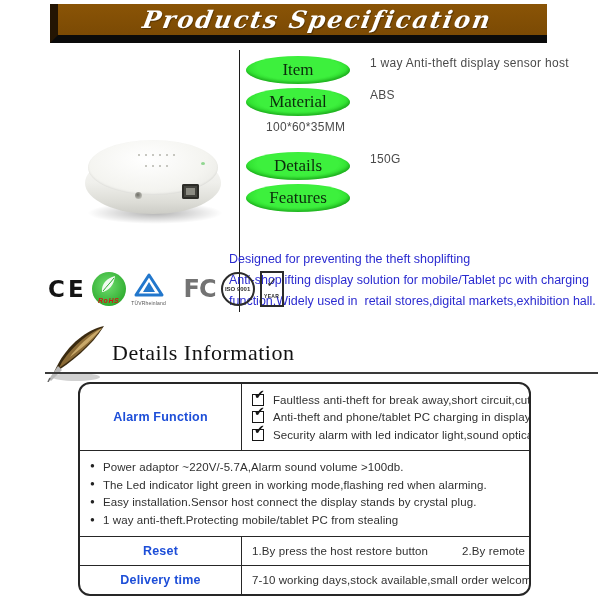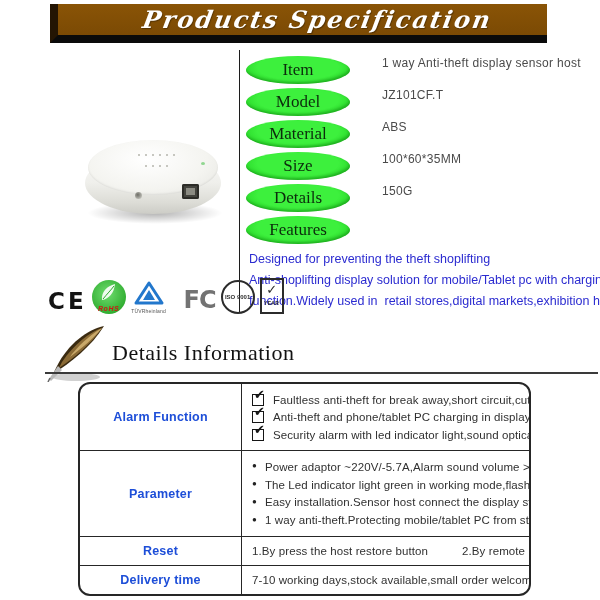--- a/index.html
+++ b/index.html
@@ -37,29 +37,29 @@
   .d-port i{display:block;margin:4px auto 0;width:9px;height:7px;background:#8b8b82;}
 
   
   .spec-list{position:absolute;left:246px;top:56px;}
   .spec-row{display:flex;align-items:flex-start;height:32px;}
   .oval{width:104px;height:28px;border-radius:50%;flex:none;
         background:radial-gradient(ellipse at 50% 40%,#3df03d 55%,#23d023 85%,#17b817);
         box-shadow:inset -1px -2px 3px rgba(0,90,0,.35);
         display:flex;align-items:center;justify-content:center;
         font-family:"Liberation Serif",serif;font-size:17px;color:#0c2b0c;}
-  .spec-val{margin-left:32px;font-size:12px;color:#4a4a4a;letter-spacing:.3px;white-space:nowrap;}
-
-  
-  .features{position:absolute;left:249px;top:249px;width:335px;}
+  .spec-val{margin-left:20px;font-size:12px;color:#4a4a4a;letter-spacing:.3px;white-space:nowrap;}
+
+  
+  .features{position:absolute;left:229px;top:249px;width:335px;}
   .fline{font-size:12.5px;color:#2b2bd0;line-height:21px;white-space:pre;}
 
   
   .certs{position:absolute;left:48px;top:264px;width:195px;height:50px;
-         display:flex;align-items:flex-end;gap:5px;}
+         display:flex;align-items:center;gap:5px;}
   .ce{font-family:"DejaVu Sans",sans-serif;font-size:23px;font-weight:600;color:#141414;letter-spacing:3px;}
   .rohs{width:34px;height:34px;border-radius:50%;position:relative;flex:none;
         background:radial-gradient(circle at 45% 40%,#6fdd6f,#2aa82a 80%);
         display:flex;align-items:center;justify-content:center;}
   .rohs svg{position:absolute;top:3px;left:7px;}
   .rohs b{position:absolute;bottom:2px;width:100%;text-align:center;
           font-size:7px;font-style:italic;color:#d01515;letter-spacing:.5px;}
   .tuv{width:36px;text-align:center;flex:none;}
   .tuv b{display:block;font-size:5px;color:#555;font-weight:normal;margin-top:-1px;letter-spacing:.2px;}
   .fcc{font-family:"DejaVu Sans",sans-serif;font-size:24px;font-weight:800;color:#737373;letter-spacing:-1px;margin-left:12px;}
@@ -132,29 +132,24 @@
   </div>
 
   <div class="vline"></div>
 
   <div class="spec-list" id="specList">
       <div class="spec-row">
         <span class="oval">Item</span>
         <span class="spec-val">1 way Anti-theft display sensor host</span>
       </div>
       <div class="spec-row">
-        <span class="oval">Model</span>
-        <span class="spec-val">JZ101CF.T</span>
-      </div>
-      <div class="spec-row">
         <span class="oval">Material</span>
         <span class="spec-val">ABS</span>
       </div>
       <div class="spec-row">
-        <span class="oval">Size</span>
         <span class="spec-val">100*60*35MM</span>
       </div>
       <div class="spec-row">
         <span class="oval">Details</span>
         <span class="spec-val">150G</span>
       </div>
       <div class="spec-row">
         <span class="oval">Features</span>
         <span class="spec-val"></span>
       </div>
@@ -221,21 +216,20 @@
           </div>
           <div class="line">
             <span class="chk">
               <b>✔</b>
             </span>
             <span>Security alarm with led indicator light,sound optical alert</span>
           </div>
         </div>
       </div>
       <div class="trow bt">
-        <div class="lcell">Parameter</div>
         <div class="ccell">
           <div class="line">
             <span class="blt">●</span>
             <span>Power adaptor ~220V/-5.7A,Alarm sound volume &gt;100db.</span>
           </div>
           <div class="line">
             <span class="blt">●</span>
             <span>The Led indicator light green in working mode,flashing red when alarming.</span>
           </div>
           <div class="line">

